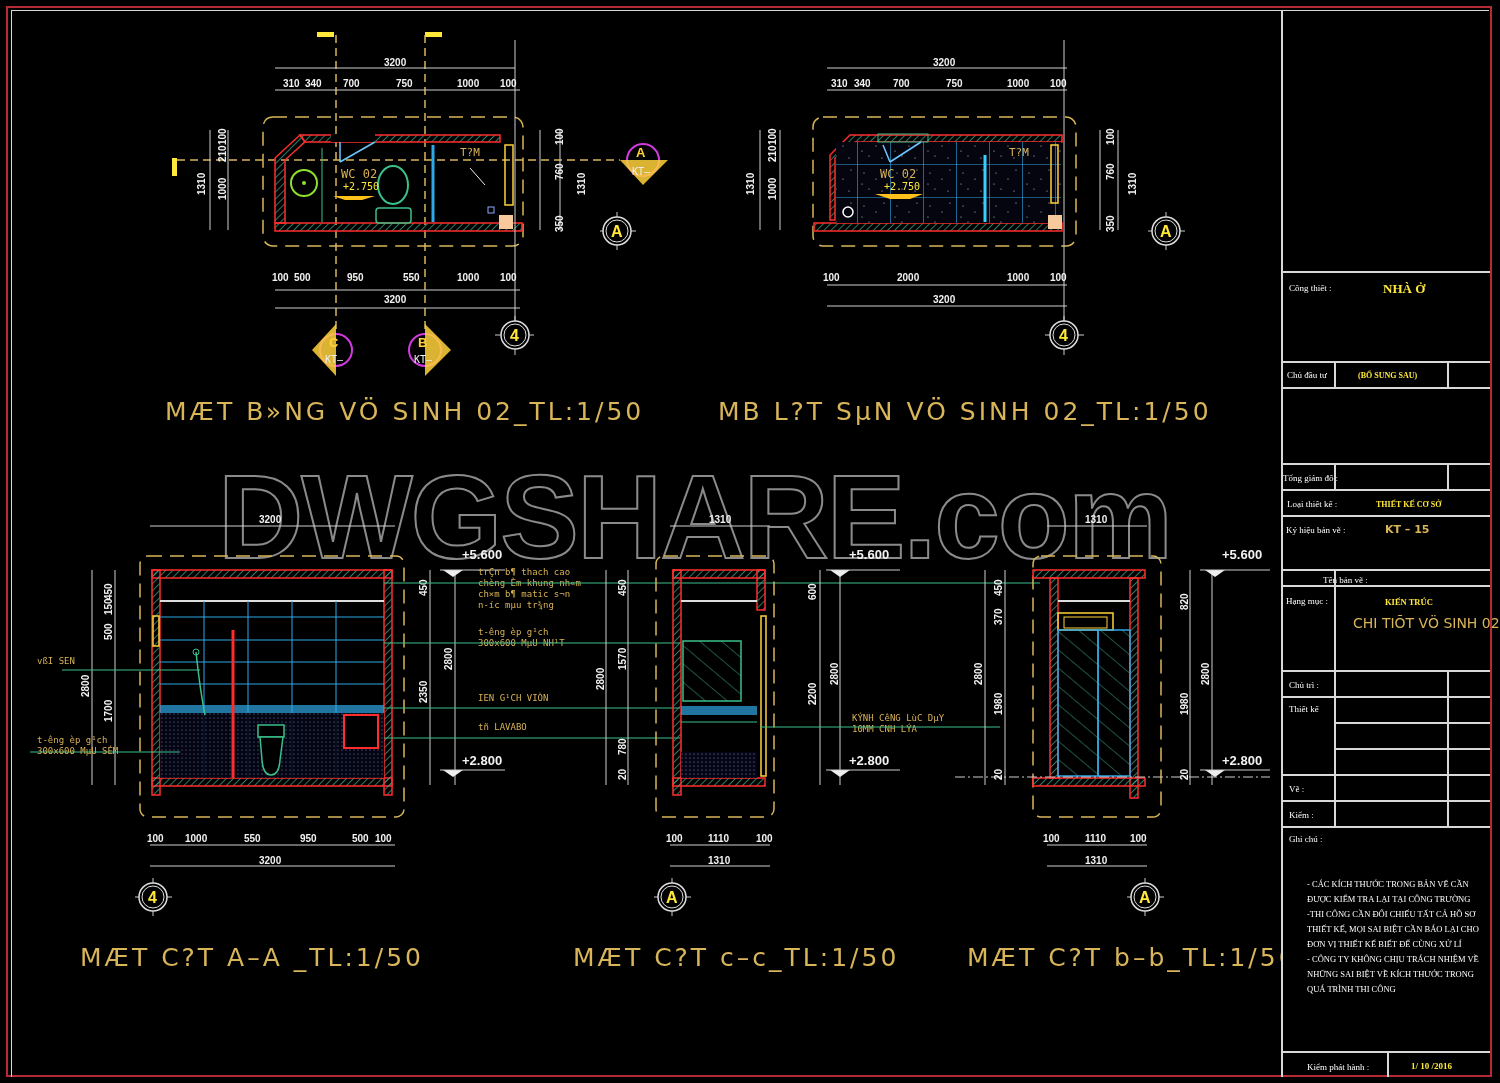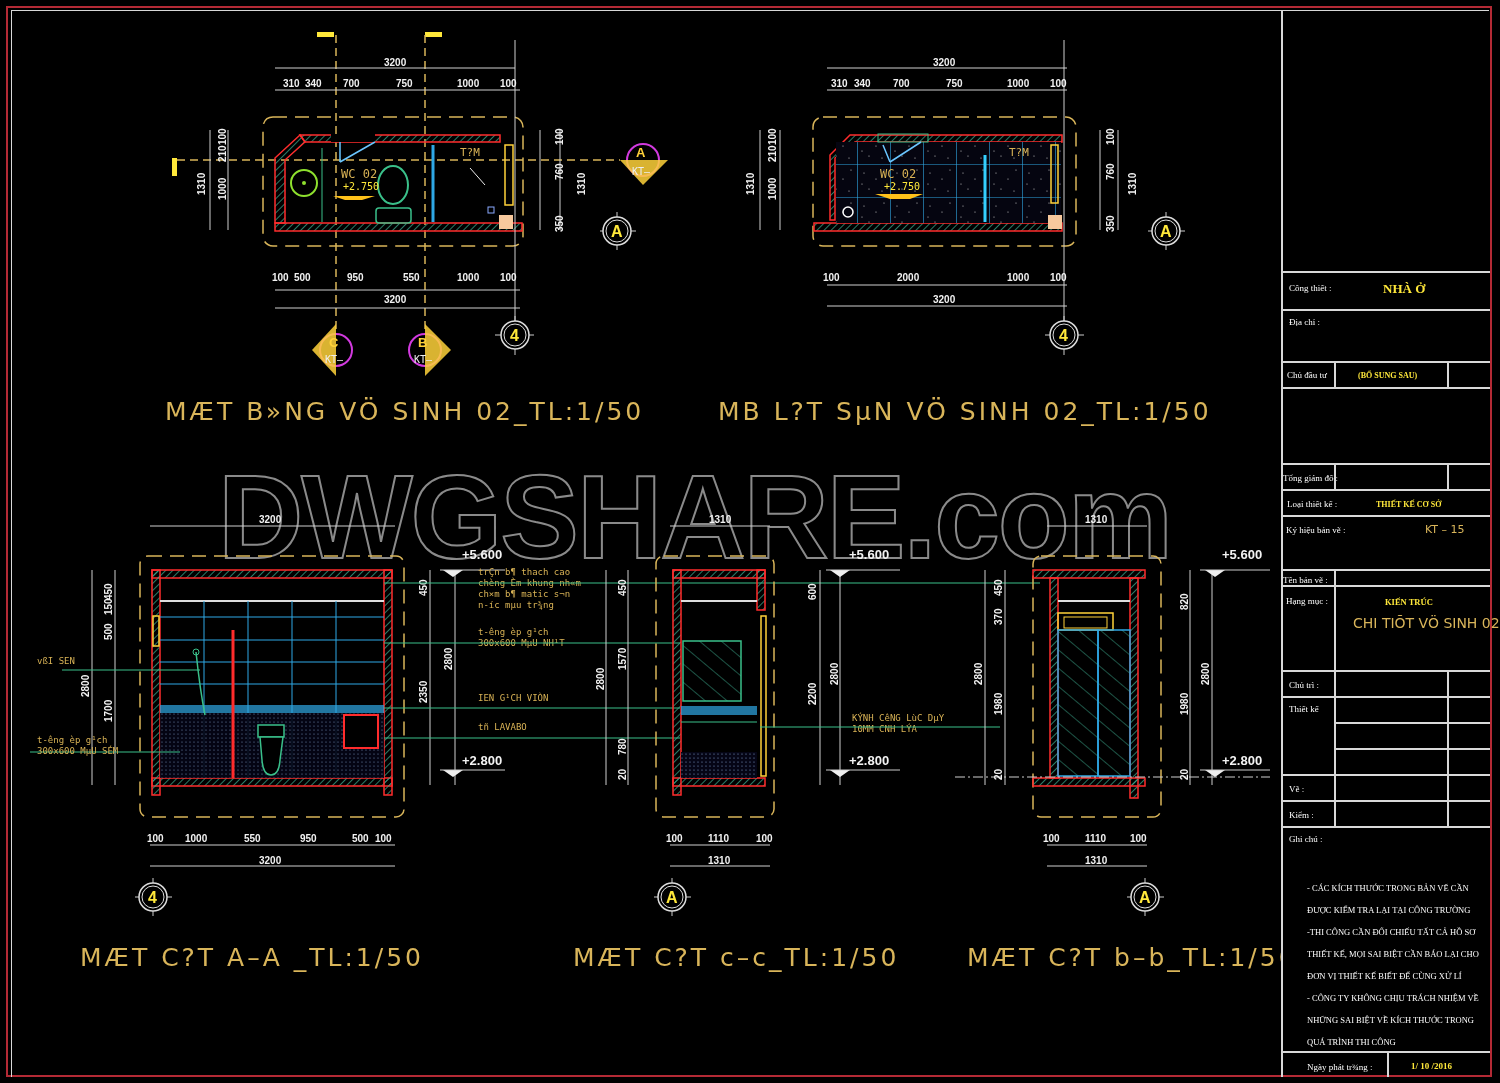--- a/index.html
+++ b/index.html
@@ -13,21 +13,21 @@
   .elev{font-family:"Liberation Sans",sans-serif;font-weight:bold;font-size:13px;fill:#f2f2f2;}
   .grid-label{font-family:"Liberation Sans",sans-serif;font-weight:bold;font-size:16px;fill:#ffe83a;}
   .watermark{font-family:"Liberation Sans",sans-serif;font-weight:bold;font-size:118px;fill:none;stroke:#8a8a8a;stroke-width:2;letter-spacing:-2px;}
 
   
   .tb{position:absolute;left:1281px;top:10px;width:209px;height:1067px;border-left:2px solid #d8d8d8;box-sizing:border-box;}
   .tb-row{position:absolute;left:0;width:207px;border-top:2px solid #d8d8d8;box-sizing:border-box;}
   .tb-lbl{position:absolute;font-family:"Liberation Serif",serif;font-size:9px;color:#fff;white-space:nowrap;}
   .tb-val{position:absolute;font-family:"Liberation Serif",serif;font-weight:bold;color:#ffe83a;white-space:nowrap;}
   .tb-vline{position:absolute;border-left:2px solid #d8d8d8;}
-  .tb-notes{position:absolute;left:24px;top:866px;width:178px;font-family:"Liberation Serif",serif;font-size:8.5px;line-height:22px;color:#fff;}
+  .tb-notes{position:absolute;left:24px;top:866px;width:178px;font-family:"Liberation Serif",serif;font-size:8.5px;line-height:15px;color:#fff;}
   .tb-notes div{margin:0;}
 </style>
 </head>
 <body>
 
 <div class="frame-outer"></div>
 <div class="frame-inner"></div>
 
 <svg class="drawing" width="1281" height="1083" viewBox="0 0 1281 1083">
   <defs>
@@ -440,49 +440,46 @@
     </g>
     <text class="title" x="967" y="966">MÆT C?T b–b_TL:1/50</text>
   </g>
 </svg>
 
 <div class="tb">
   <div class="tb-row" style="top:261px;height:38px;">
     <span class="tb-lbl" style="left:6px;top:10px;">Công thiết :</span>
     <span class="tb-val" style="left:100px;top:8px;font-size:13px;">NHÀ Ở</span>
   </div>
-  <div class="tb-row" style="top:299px;height:52px;">
-    <span class="tb-lbl" style="left:6px;top:6px;">Địa chỉ :</span>
-  </div>
   <div class="tb-row" style="top:351px;height:26px;">
     <span class="tb-lbl" style="left:4px;top:7px;">Chủ đầu tư</span>
     <div class="tb-vline" style="left:51px;top:0;height:24px;"></div>
     <div class="tb-vline" style="left:164px;top:0;height:24px;"></div>
     <span class="tb-val" style="left:75px;top:8px;font-size:8px;">(BỔ SUNG SAU)</span>
   </div>
   <div class="tb-row" style="top:377px;height:76px;"></div>
   <div class="tb-row" style="top:453px;height:26px;">
     <span class="tb-lbl" style="left:0px;top:8px;">Tổng giám đốc</span>
     <div class="tb-vline" style="left:51px;top:0;height:24px;"></div>
     <div class="tb-vline" style="left:164px;top:0;height:24px;"></div>
   </div>
   <div class="tb-row" style="top:479px;height:43px;">
     <span class="tb-lbl" style="left:4px;top:8px;">Loại thiết kế :</span>
     <span class="tb-val" style="left:93px;top:9px;font-size:8px;">THIẾT KẾ CƠ SỞ</span>
   </div>
   <div class="tb-row" style="top:505px;height:26px;">
     <span class="tb-lbl" style="left:3px;top:8px;">Ký hiệu bản vẽ :</span>
-    <span class="tb-val" style="left:102px;top:6px;font-size:11px;font-weight:normal;color:#d9b55a;font-family:'DejaVu Sans',sans-serif;margin-left:40px;">KT – 15</span>
+    <span class="tb-val" style="left:102px;top:6px;font-size:11px;font-weight:bold;color:#d9b55a;font-family:'DejaVu Sans',sans-serif;">KT – 15</span>
   </div>
   <div class="tb-row" style="top:531px;height:28px;margin-top:44px;">
     <span class="tb-lbl" style="left:3px;top:9px;">Hạng mục :</span>
     <span class="tb-val" style="left:102px;top:10px;font-size:8.5px;">KIẾN TRÚC</span>
   </div>
   <div class="tb-row" style="top:559px;height:101px;">
-    <span class="tb-lbl" style="left:0px;top:4px;">Tên bản vẽ :</span>
+    <span class="tb-lbl" style="left:0px;top:4px;padding-left:40px;">Tên bản vẽ :</span>
     <div class="tb-vline" style="left:51px;top:0;height:99px;"></div>
     <span class="tb-val" style="left:70px;top:44px;font-size:14px;font-weight:normal;color:#d9b55a;font-family:'DejaVu Sans',sans-serif;">CHI TIÕT VÖ SINH 02</span>
   </div>
   <div class="tb-row" style="top:660px;height:26px;">
     <span class="tb-lbl" style="left:6px;top:8px;">Chủ trì :</span>
     <div class="tb-vline" style="left:51px;top:0;height:24px;"></div>
     <div class="tb-vline" style="left:164px;top:0;height:24px;"></div>
   </div>
   <div class="tb-row" style="top:686px;height:78px;">
     <span class="tb-lbl" style="left:6px;top:6px;">Thiết kế</span>
@@ -503,17 +500,17 @@
   </div>
   <div class="tb-row" style="top:816px;height:266px;">
     <span class="tb-lbl" style="left:6px;top:6px;">Ghi chú :</span>
   </div>
   <div class="tb-notes" style="top:867px;">
     <div>- CÁC KÍCH THƯỚC TRONG BẢN VẼ CẦN ĐƯỢC KIỂM TRA LẠI TẠI CÔNG TRƯỜNG</div>
     <div>-THI CÔNG CẦN ĐỐI CHIẾU TẤT CẢ HỒ SƠ THIẾT KẾ, MỌI SAI BIỆT CẦN BÁO LẠI CHO ĐƠN VỊ THIẾT KẾ BIẾT ĐỂ CÙNG XỬ LÍ</div>
     <div>- CÔNG TY KHÔNG CHỊU TRÁCH NHIỆM VỀ NHỮNG SAI BIỆT VỀ KÍCH THƯỚC TRONG QUÁ TRÌNH THI CÔNG</div>
   </div>
   <div class="tb-row" style="top:1041px;height:26px;">
-    <span class="tb-lbl" style="left:24px;top:9px;">Ngày phát tr¾ng :</span>
+    <span class="tb-lbl" style="left:24px;top:9px;">Kiểm phát hành :</span>
     <div class="tb-vline" style="left:104px;top:0;height:24px;"></div>
     <span class="tb-val" style="left:128px;top:8px;font-size:9px;">1/ 10 /2016</span>
   </div>
 </div>
 
 </body></html>

